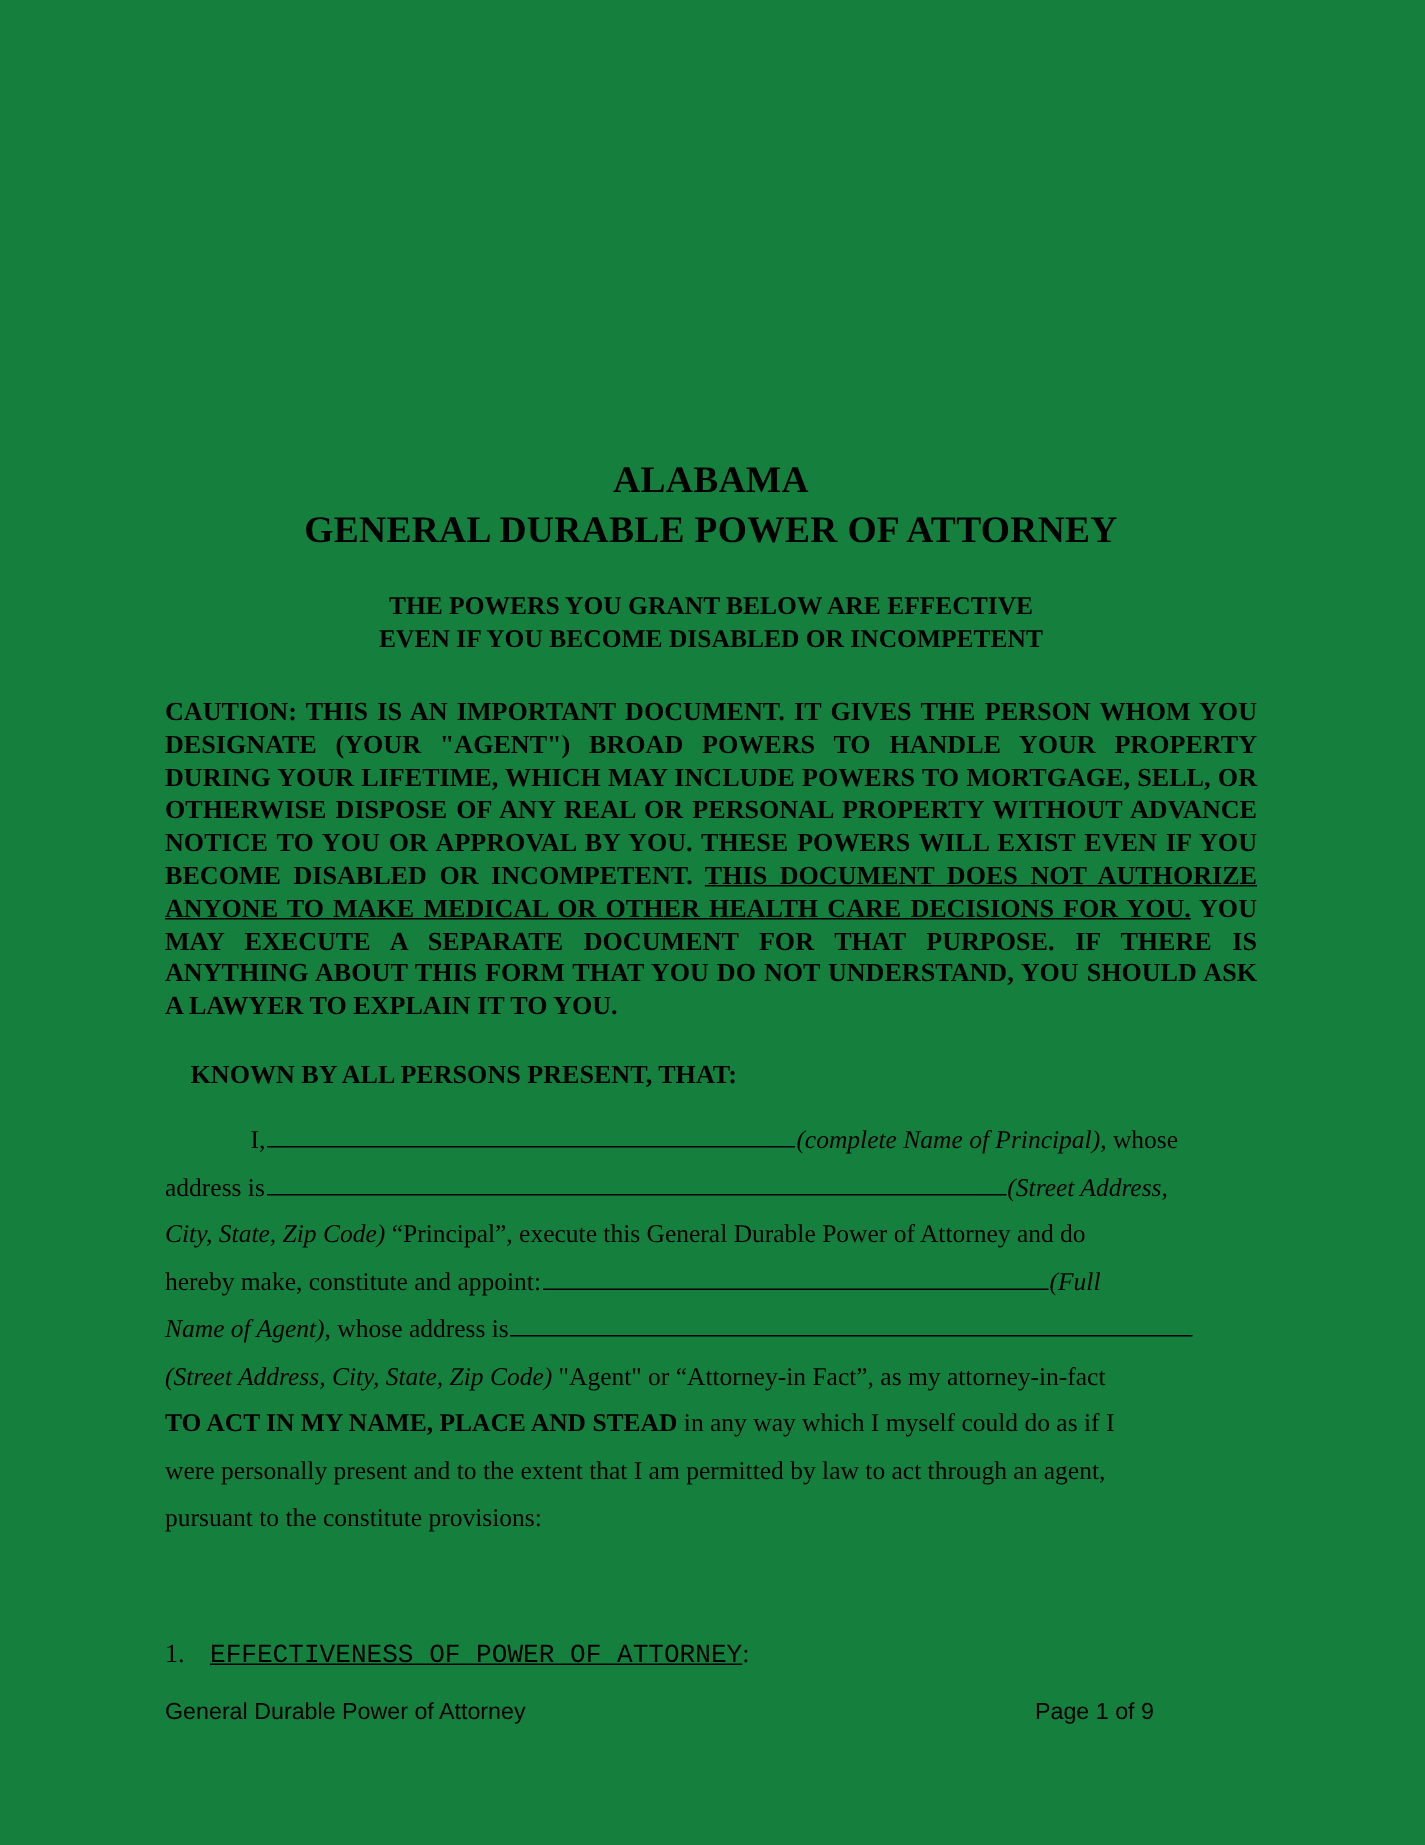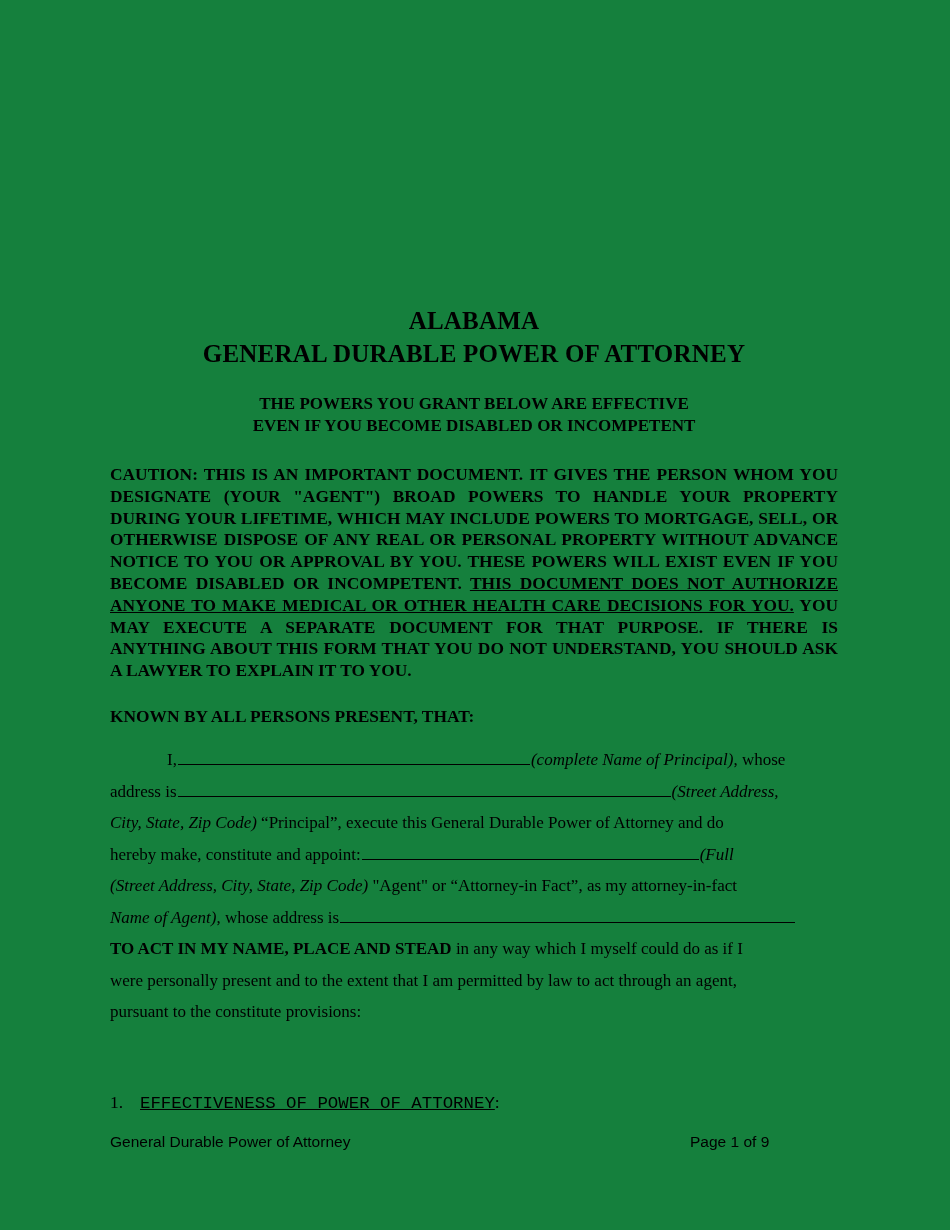--- a/index.html
+++ b/index.html
@@ -62,20 +62,21 @@
   .caution .u {
     text-decoration: underline;
   }
 
   
   .known-by {
     margin-top: 24px;
     font-weight: bold;
     font-size: 17.4px;
     line-height: 21px;
+    margin-left: 17px;
   }
 
   
   .body-section {
     margin-top: 10px;
     font-size: 17px;
     line-height: 31.5px;
   }
   .body-section .row {
     white-space: nowrap;
@@ -169,25 +170,25 @@
 
       <div class="row">
         <span class="it">City, State, Zip Code)</span><span> “Principal”, execute this General Durable Power of Attorney and do</span>
       </div>
 
       <div class="row">
         <span>hereby make, constitute and appoint:</span><span class="blank blank-agent"></span><span class="it">(Full</span>
       </div>
 
       <div class="row">
+        <span class="it">Name of Agent)</span><span>, whose address is</span><span class="blank blank-address2"></span>
+      </div>
+
+      <div class="row">
         <span class="it">(Street Address, City, State, Zip Code)</span><span>  "Agent" or “Attorney-in Fact”,  as my attorney-in-fact</span>
-      </div>
-
-      <div class="row">
-        <span class="it">Name of Agent)</span><span>, whose address is</span><span class="blank blank-address2"></span>
       </div>
 
       <div class="row">
         <span class="bd">TO ACT IN MY NAME, PLACE AND STEAD</span><span> in any way which I myself could do as if I</span>
       </div>
 
       <div class="row">
         <span>were personally present and to the extent that I am permitted by law to act through an agent,</span>
       </div>
 

